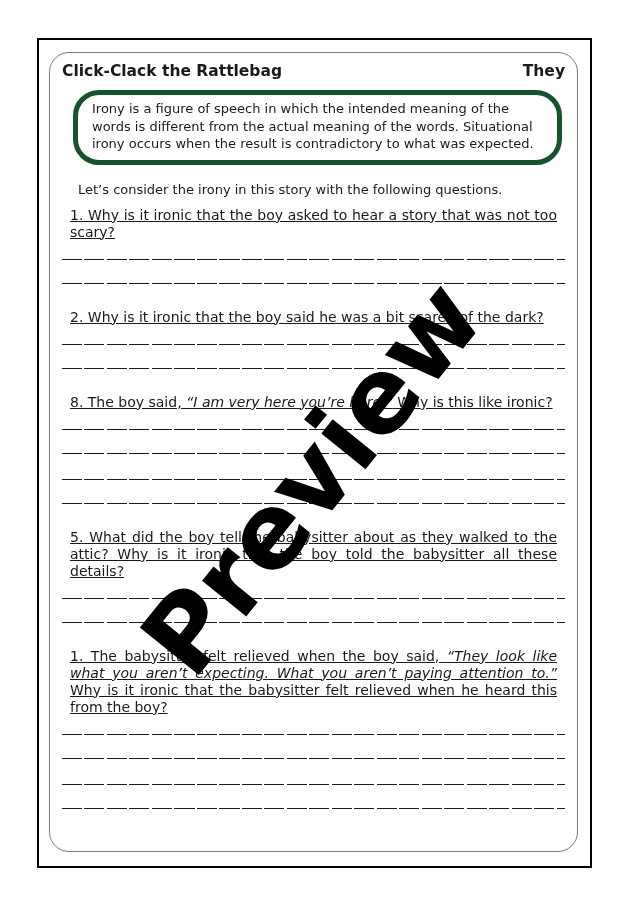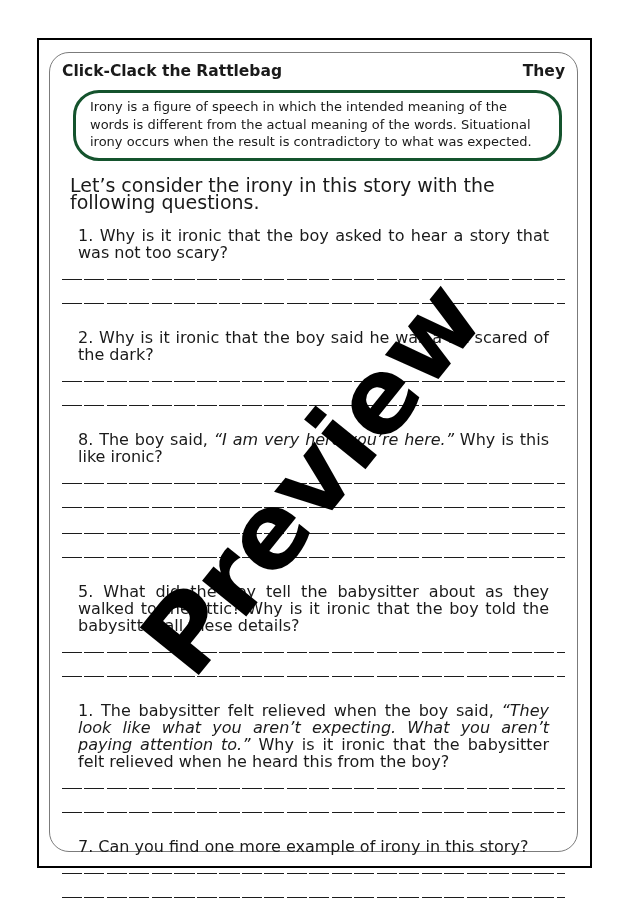--- a/index.html
+++ b/index.html
@@ -42,39 +42,40 @@
     display: flex;
     justify-content: space-between;
     align-items: flex-start;
     font-weight: bold;
     font-size: 15.5px;
     line-height: 20px;
     margin: 0;
   }
   .def-box {
     margin: 9px 3px 0 11px;
-    border: 3px solid #14532d;
+    border: 5px solid #14532d;
     border-radius: 26px;
     padding: 5px 14px 7px 14px;
     font-size: 13px;
     line-height: 17.5px;
   }
   .def-box p { margin: 0; }
   .intro {
-    margin: 16px 0 9px 8px;
-    font-size: 19px;
+    margin: 16px 0 9px 16px;
+    font-size: 13px;
     line-height: 17px;
   }
   .question { margin: 0; }
   .question + .question { margin-top: 25px; }
   .q-text {
-    margin: 16px;
-    font-size: 16px;
+    margin: 8px;
+    font-size: 14px;
     line-height: 17px;
     text-align: justify;
+    text-decoration: underline;
   }
   .q-text em { font-style: italic; }
   .answer-line {
     height: 1px;
     margin-top: 18px;
     background: repeating-linear-gradient(90deg, #1c1c1c 0px, #1c1c1c 20px, rgba(0,0,0,0) 20px, rgba(0,0,0,0) 22.5px);
   }
   .answer-line + .answer-line { margin-top: 23px; }
   .watermark {
     position: absolute;
@@ -136,20 +137,19 @@
     <div class="answer-line"></div>
   </div>
 
   <div class="question">
     <p class="q-text"><span>1. The babysitter felt relieved when the boy said, </span><em>“They look like what you aren’t expecting. What you aren’t paying attention to.”</em><span> Why is it ironic that the babysitter felt relieved when he heard this from the boy?</span></p>
     <div class="answer-line"></div>
     <div class="answer-line"></div>
   </div>
 
   <div class="question">
-    <p class="q-text"><span>7. Can you find one more example of irony in this story?</span></p>
     <div class="answer-line"></div>
     <div class="answer-line"></div>
   </div>
 
 </div>
 
 <div class="watermark">Preview</div>
 
 </body></html>

